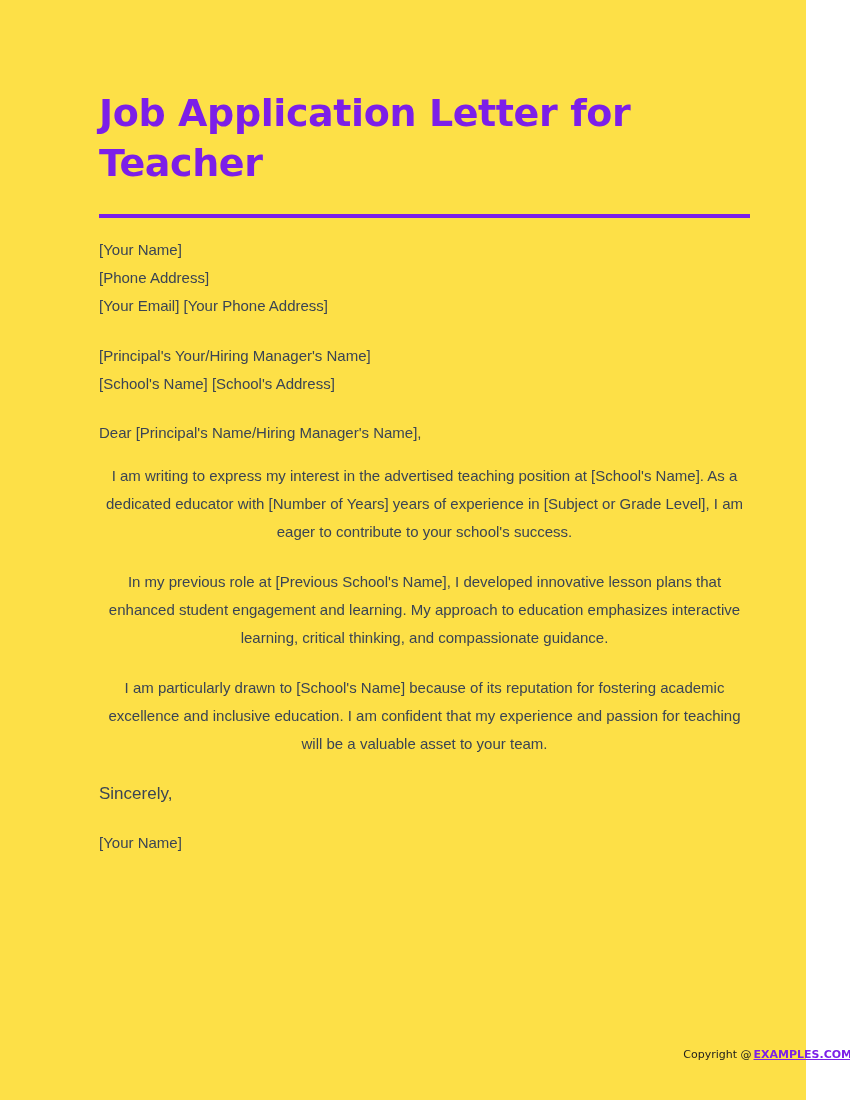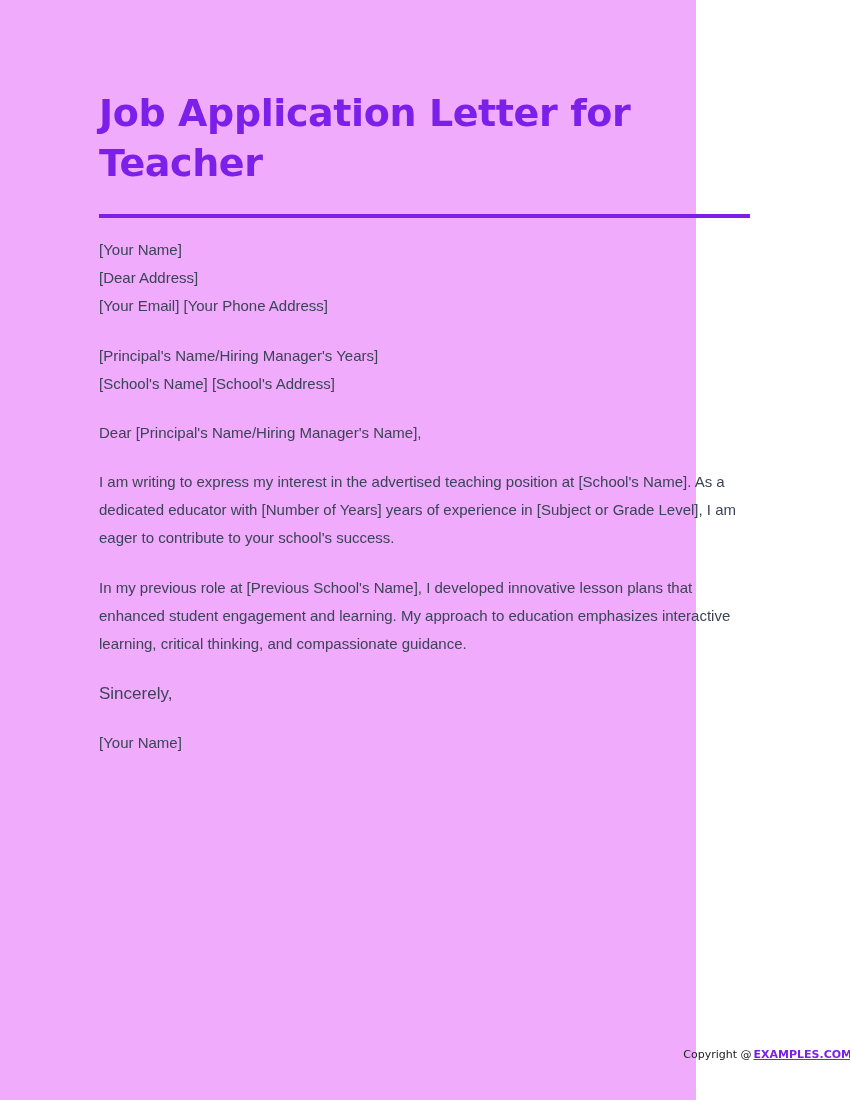--- a/index.html
+++ b/index.html
@@ -10,23 +10,23 @@
     width: 850px;
     height: 1100px;
     background: #ffffff;
     font-family: "Liberation Sans", sans-serif;
     -webkit-font-smoothing: antialiased;
     overflow: hidden;
   }
 
   .page {
     position: relative;
-    width: 696px;
+    width: 806px;
     height: 1100px;
-    background: #f0abfc;
+    background: #fde047;
     box-sizing: border-box;
   }
 
   .content {
     position: absolute;
     left: 99px;
     top: 0;
     width: 651px;
   }
 
@@ -67,32 +67,32 @@
     font-size: 15px;
     line-height: 28px;
     color: #3A4454;
   }
 
   .recipient-block {
     margin: 0 0 21px 0;
   }
 
   .salutation {
-    margin: 0 0 21px 0;
+    margin: 0 0 15px 0;
     font-size: 15px;
     line-height: 28px;
     color: #3A4454;
   }
 
   .para {
     margin: 0 0 22px 0;
     font-size: 15px;
     line-height: 28px;
     color: #3A4454;
-    text-align: left;
+    text-align: center;
   }
 
   .closing {
     margin: 0 0 21px 0;
     font-size: 17px;
     line-height: 28px;
     color: #3A4454;
   }
 
   .signature {
@@ -132,35 +132,36 @@
   <div class="content">
 
     <h1 class="doc-title">Job Application Letter for Teacher</h1>
 
     <div class="divider"></div>
 
     <div class="letter">
 
       <div class="addr-block">
         <p class="addr-line">[Your Name]</p>
-        <p class="addr-line">[Dear Address]</p>
+        <p class="addr-line">[Phone Address]</p>
         <p class="addr-line">[Your Email] [Your Phone Address]</p>
       </div>
 
       <div class="recipient-block">
-        <p class="addr-line">[Principal's Name/Hiring Manager's Years]</p>
+        <p class="addr-line">[Principal's Your/Hiring Manager's Name]</p>
         <p class="addr-line">[School's Name] [School's Address]</p>
       </div>
 
       <p class="salutation">Dear [Principal's Name/Hiring Manager's Name],</p>
 
       <p class="para">I am writing to express my interest in the advertised teaching position at [School's Name]. As a dedicated educator with [Number of Years] years of experience in [Subject or Grade Level], I am eager to contribute to your school's success.</p>
 
       <p class="para">In my previous role at [Previous School's Name], I developed innovative lesson plans that enhanced student engagement and learning. My approach to education emphasizes interactive learning, critical thinking, and compassionate guidance.</p>
 
+      <p class="para">I am particularly drawn to [School's Name] because of its reputation for fostering academic excellence and inclusive education. I am confident that my experience and passion for teaching will be a valuable asset to your team.</p>
 
 
       <p class="closing">Sincerely,</p>
 
       <p class="signature">[Your Name]</p>
 
     </div>
 
     <div class="footer">
       <span class="footer-text">Copyright @</span><a class="footer-link" href="#">EXAMPLES.COM</a>

